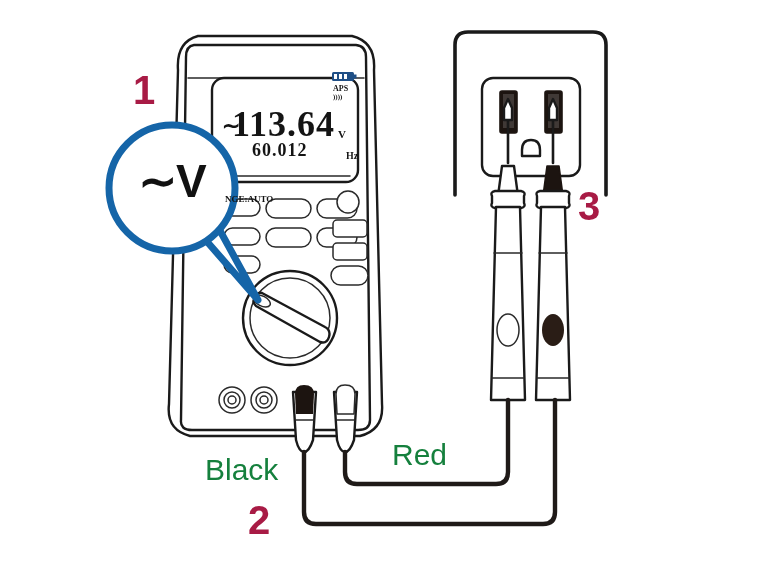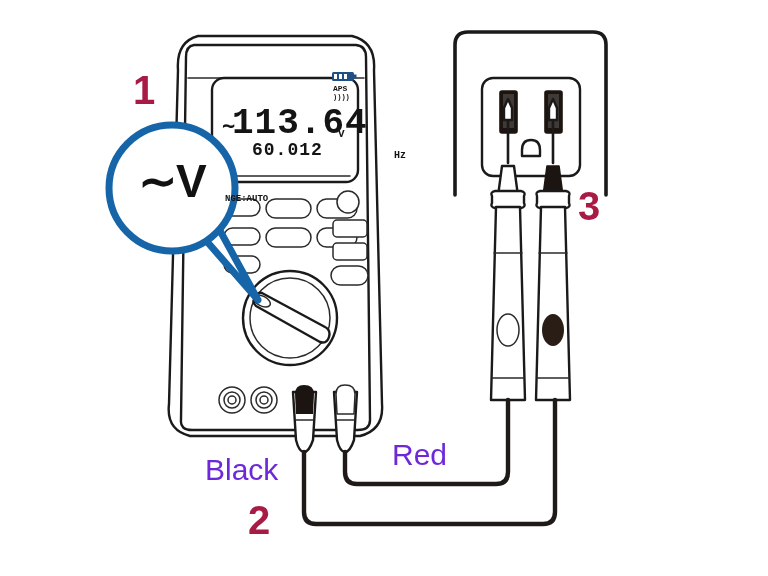--- a/index.html
+++ b/index.html
@@ -24,21 +24,21 @@
     user-select:none;
   }
   #step-1{left:133px;top:70px;}
   #step-2{left:248px;top:500px;}
   #step-3{left:578px;top:186px;}
 
   .lead-label{
     position:absolute;
     font-family:"Liberation Sans", sans-serif;
     font-size:30px;
-    color:#6d28d9;
+    color:#15803d;
     line-height:1;
     user-select:none;
   }
   #label-black{left:205px;top:455px;}
   #label-red{left:392px;top:440px;}
 
   .callout-text{
     position:absolute;
     left:112px;top:158px;
     width:120px;
@@ -46,31 +46,31 @@
     font-family:"Liberation Sans", sans-serif;
     font-weight:bold;
     font-size:46px;
     color:#111111;
     letter-spacing:-1px;
     line-height:1;
     user-select:none;
   }
   .lcd-txt{
     position:absolute;
-    font-family:Liberation Mono, monospace;
+    font-family:Liberation Serif, serif;
     color:#141414;
     user-select:none;
     white-space:nowrap;
     text-align:center;
   }
   #lcd-main{left:232px;top:103px;font-size:36px;font-weight:bold;letter-spacing:1px;}
   #lcd-ac{left:222px;top:113px;font-size:22px;font-weight:bold;}
   #lcd-unit-v{left:338px;top:128px;font-size:11px;font-weight:bold;}
   #lcd-sec{left:252px;top:140px;font-size:18px;font-weight:bold;letter-spacing:1px;}
-  #lcd-unit-hz{left:346px;top:150px;font-size:10px;font-weight:bold;margin-left:48px;}
+  #lcd-unit-hz{left:346px;top:150px;font-size:10px;font-weight:bold;}
   #lcd-range{left:225px;top:166px;font-size:9px;font-weight:bold;letter-spacing:0px;margin-top:28px;}
   #lcd-aps{left:333px;top:84px;font-size:8px;font-weight:bold;letter-spacing:0px;}
   #lcd-cont{left:333px;top:93px;font-size:7px;font-weight:bold;}
 </style>
 </head>
 <body>
 
 <div id="stage">
 
 <svg id="diagram" viewBox="0 0 768 576">

